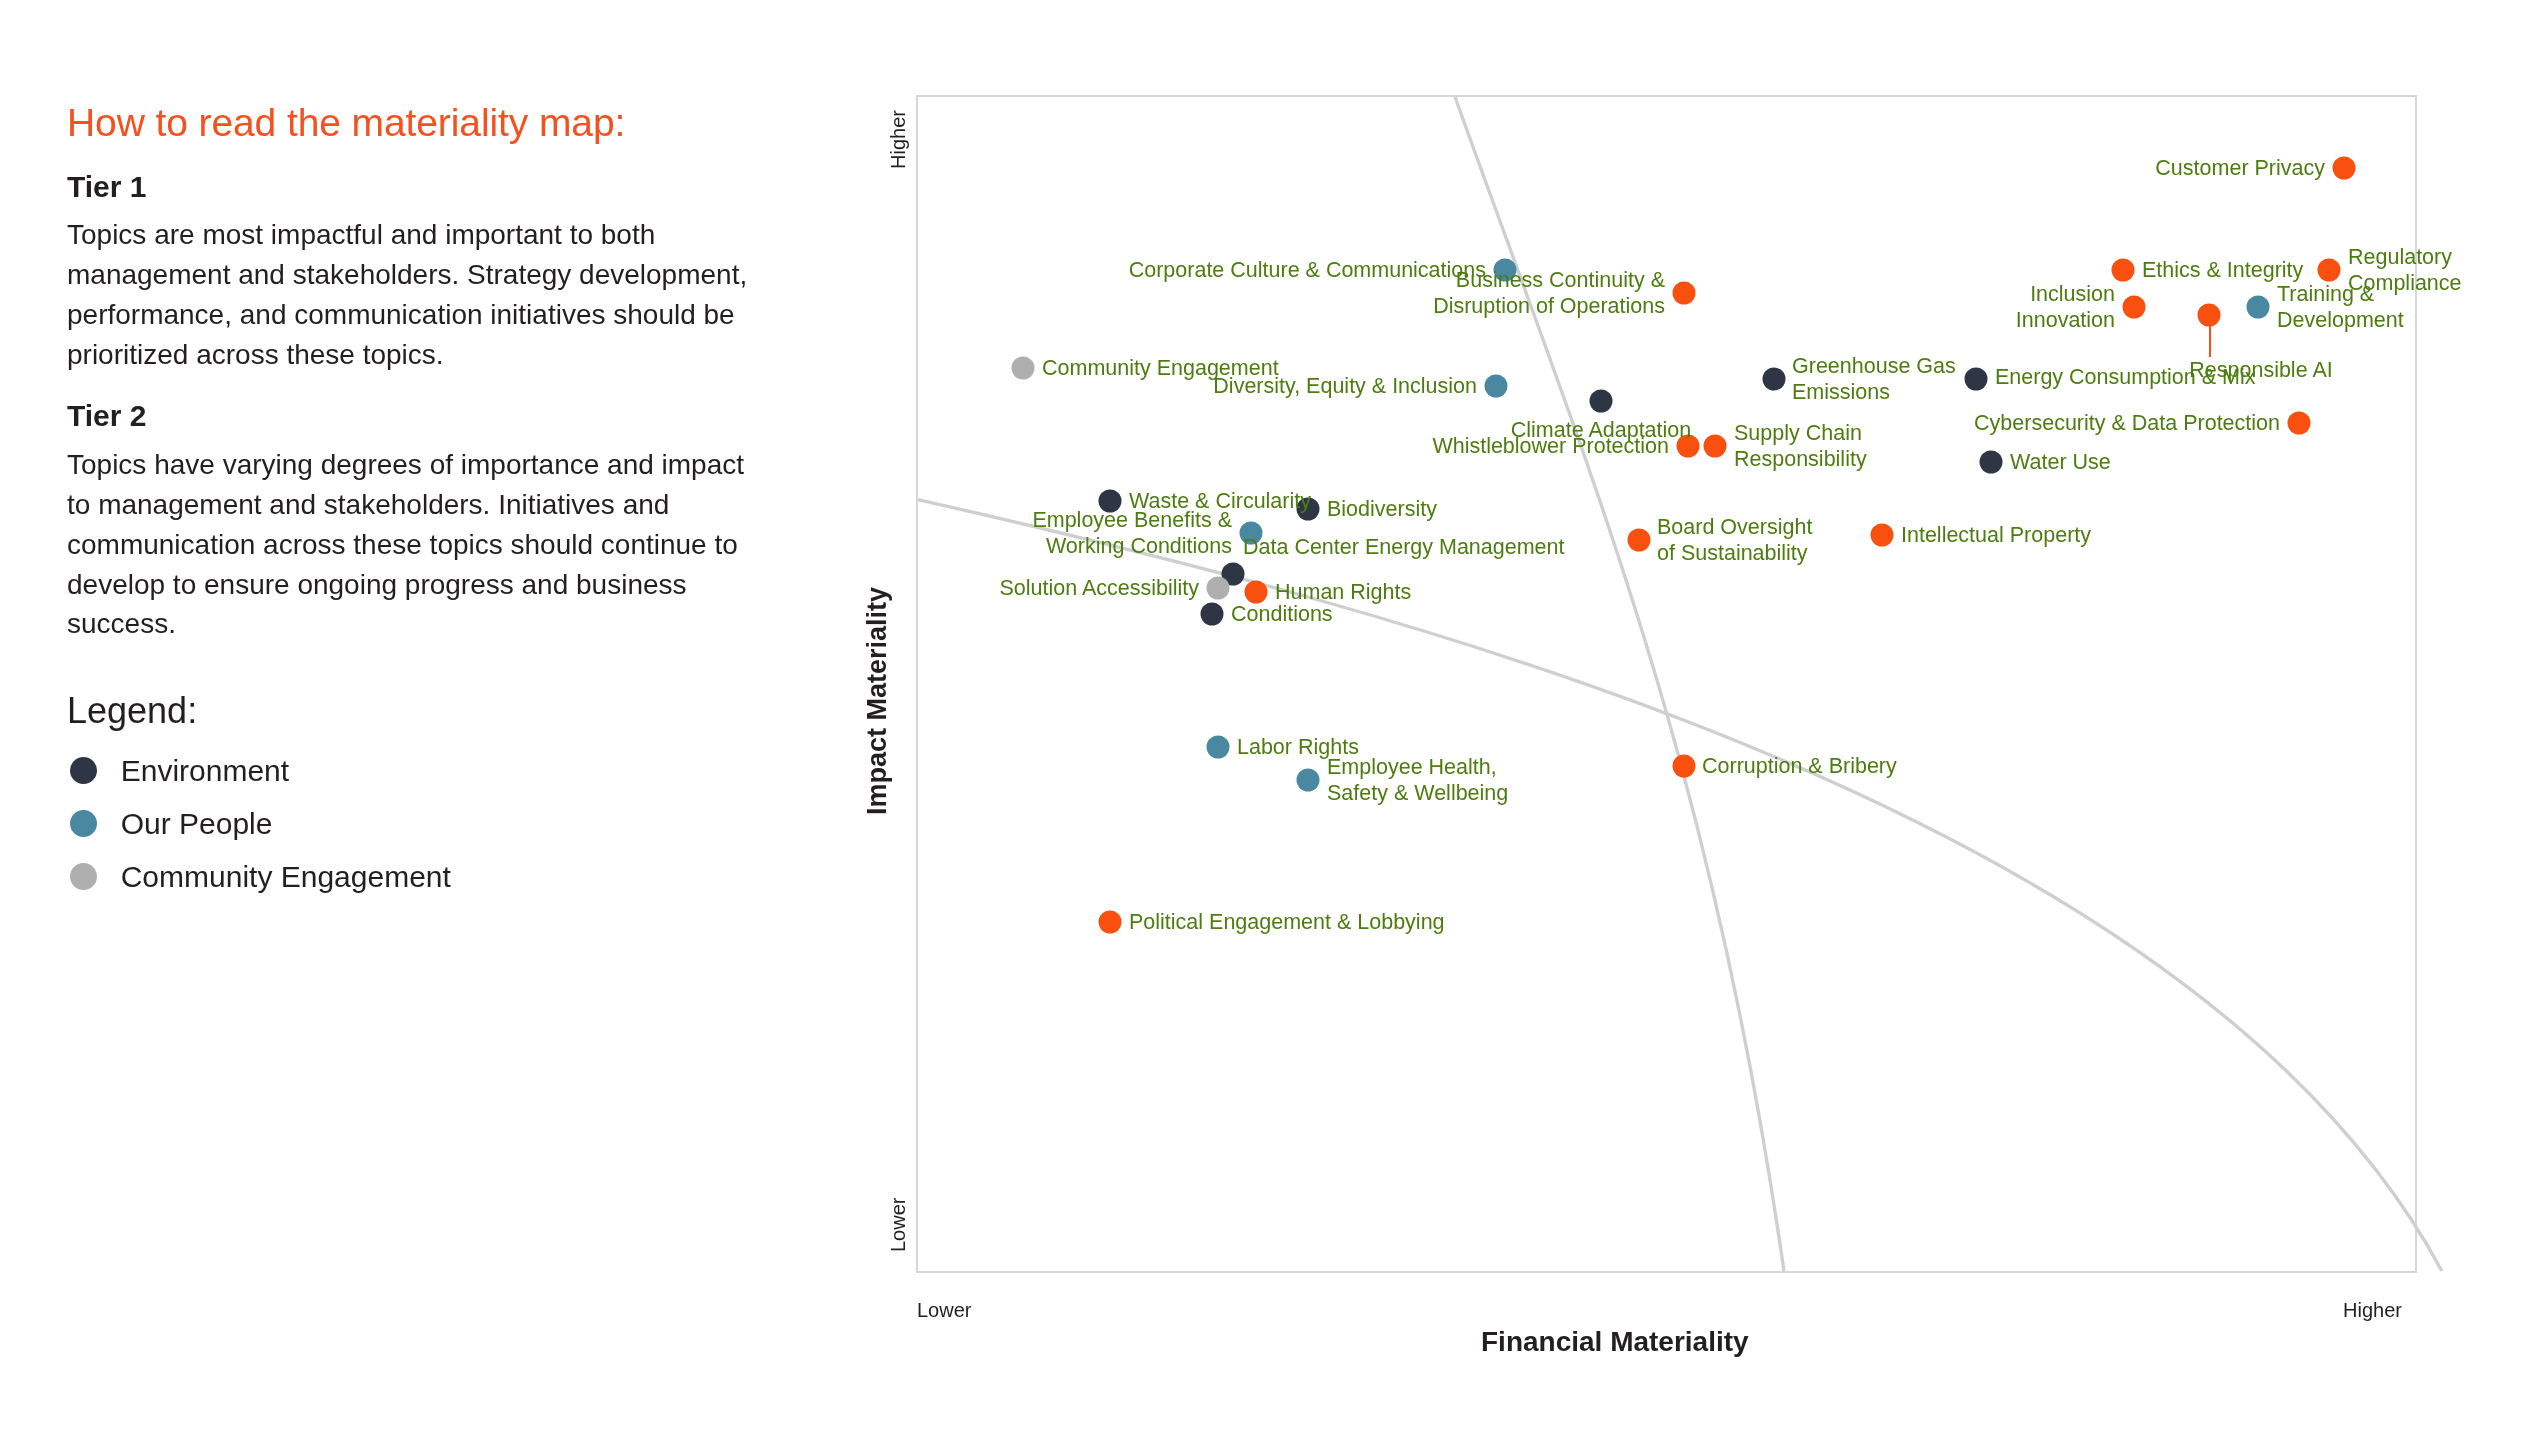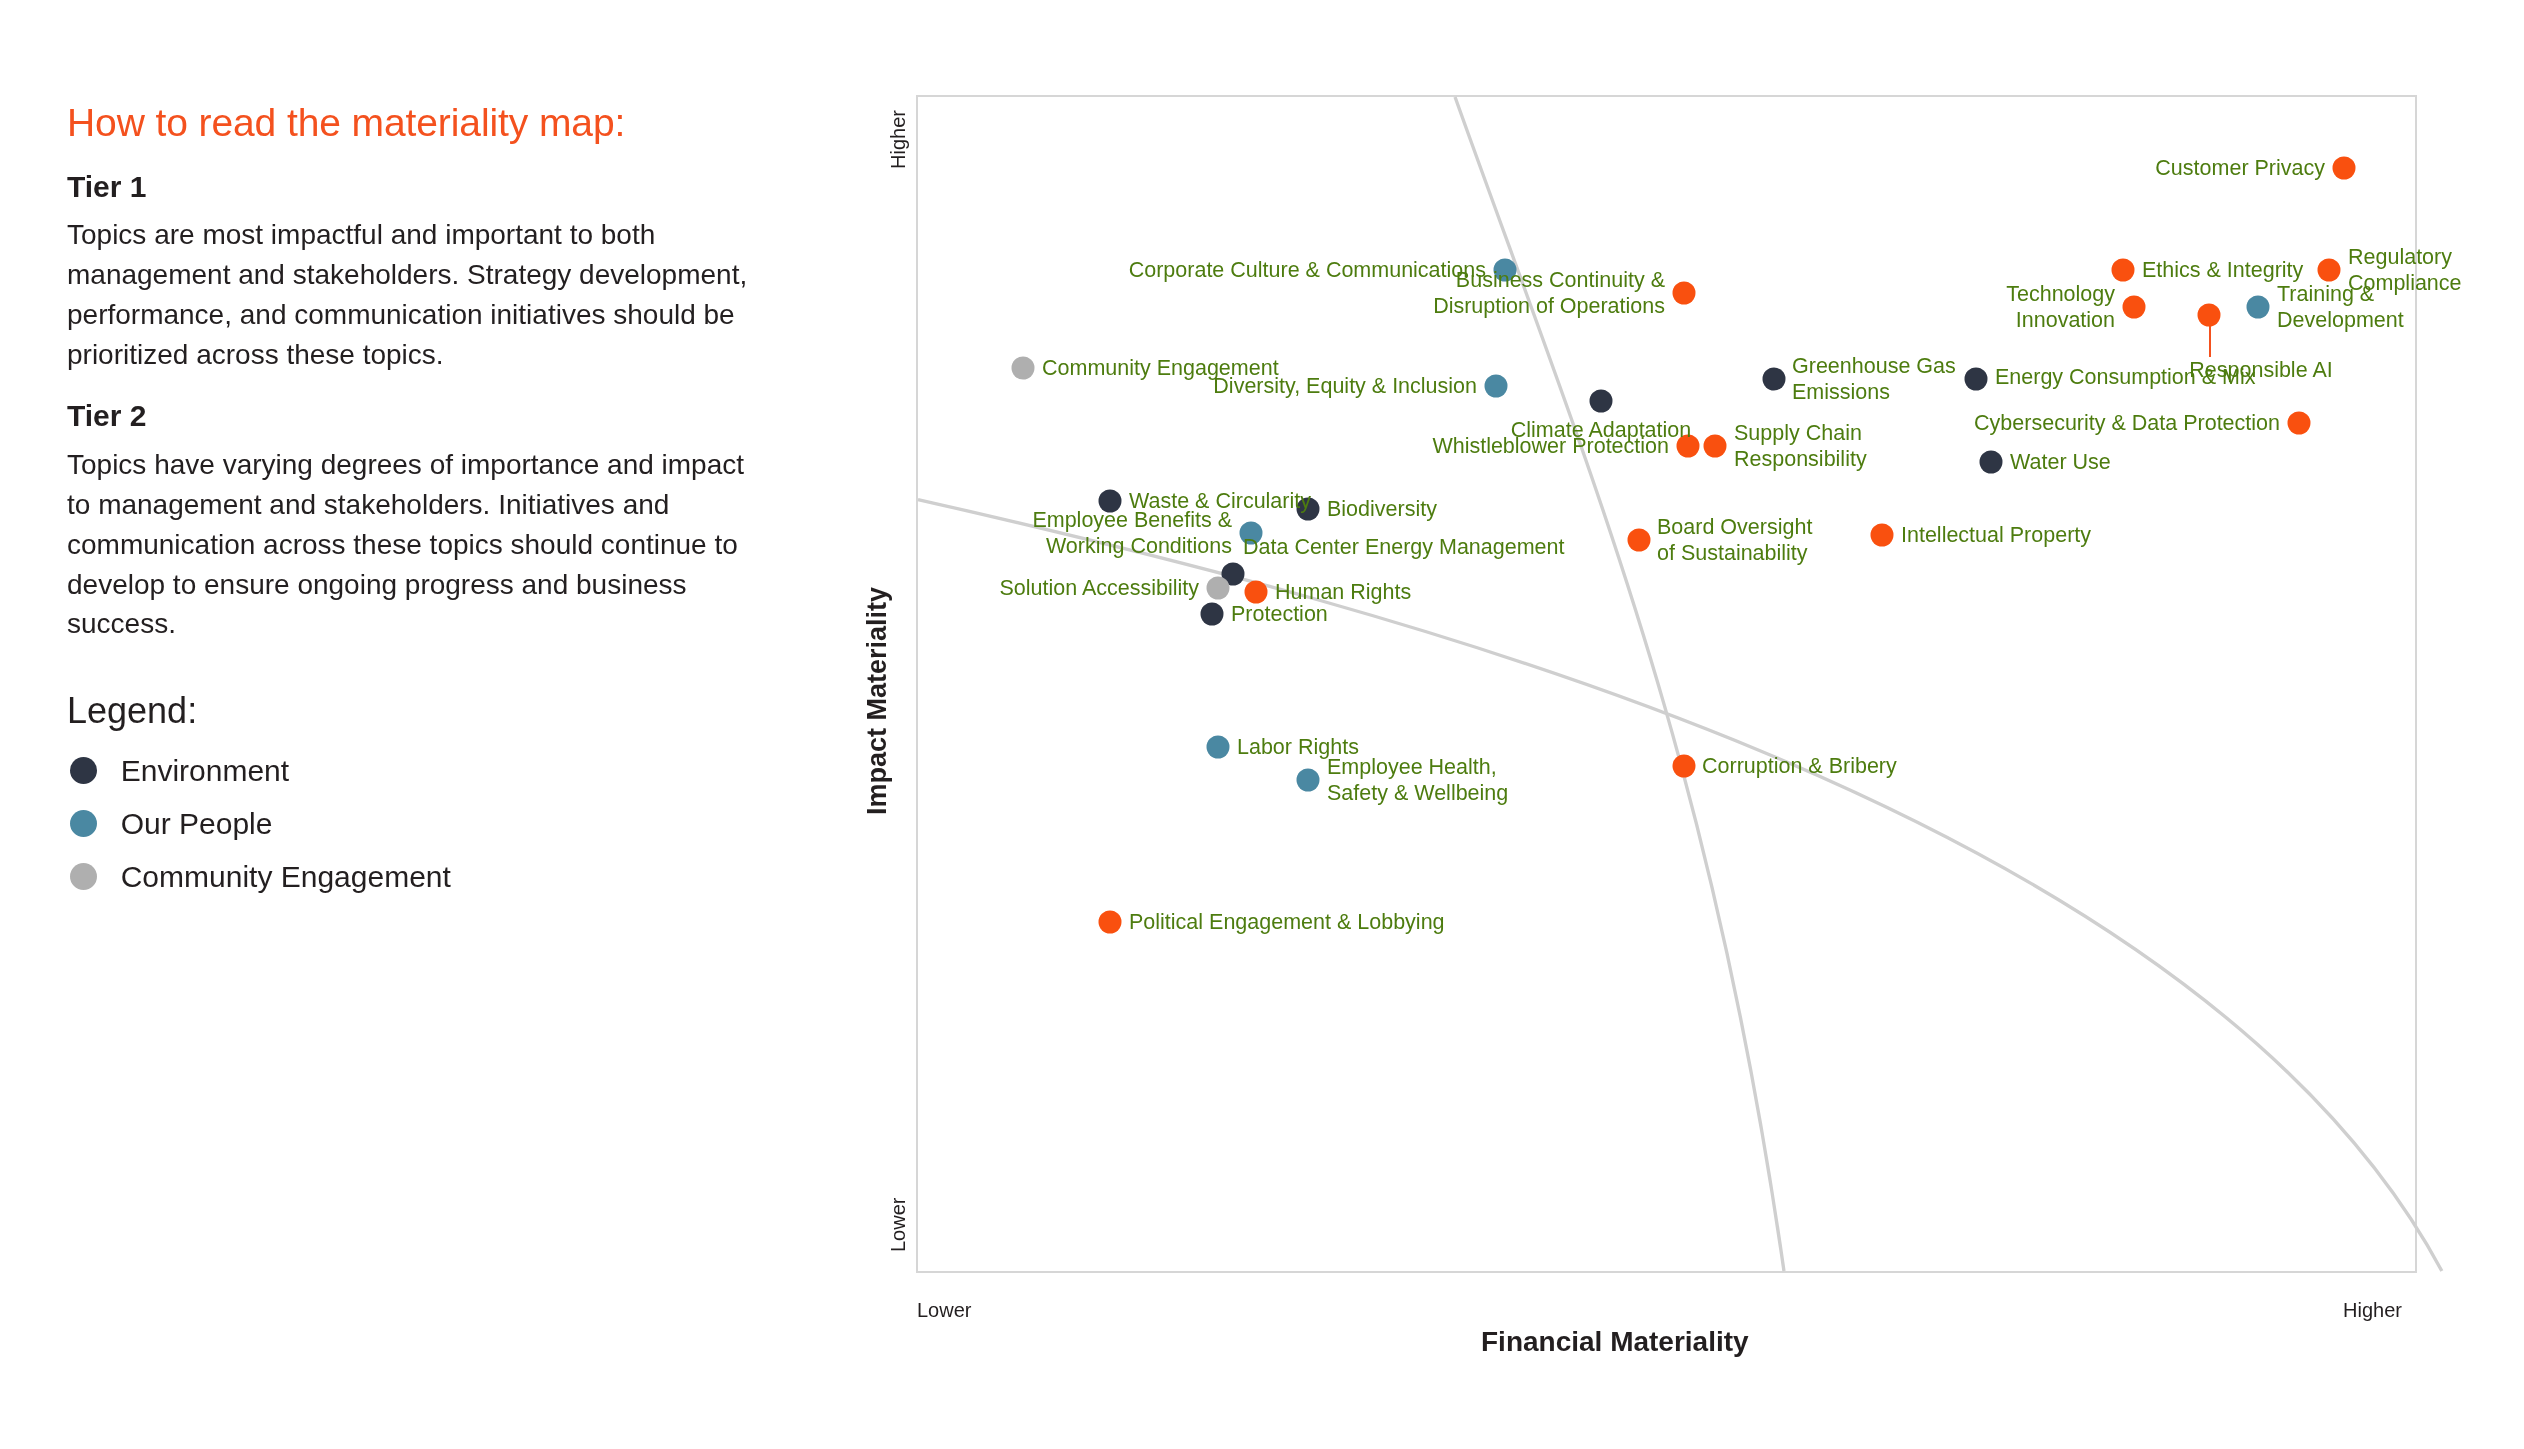--- a/index.html
+++ b/index.html
@@ -198,21 +198,21 @@
     </svg>
     <div id="points-layer">
         <div class="pt" style="left: 1426px; top: 71px; background: rgb(249, 80, 15);"></div>
         <div class="pt-label lab-left" style="left: 1407px; top: 71px;">Customer Privacy</div>
         <div class="pt" style="left: 1205px; top: 173px; background: rgb(249, 80, 15);"></div>
         <div class="pt-label lab-right" style="left: 1224px; top: 173px;">Ethics &amp; Integrity</div>
         <div class="pt" style="left: 1411px; top: 173px; background: rgb(249, 80, 15);"></div>
         <div class="pt-label lab-right" style="left: 1430px; top: 173px;">Regulatory
 Compliance</div>
         <div class="pt" style="left: 1216px; top: 210px; background: rgb(249, 80, 15);"></div>
-        <div class="pt-label lab-left" style="left: 1197px; top: 210px;">Technology
+        <div class="pt-label lab-left" style="left: 1197px; top: 210px;">Inclusion
 Innovation</div>
         <div class="pt" style="left: 1340px; top: 210px; background: rgb(74, 136, 162);"></div>
         <div class="pt-label lab-right" style="left: 1359px; top: 210px;">Training &amp;
 Development</div>
         <div class="pt" style="left: 1291px; top: 218px; background: rgb(249, 80, 15);"></div>
         <div class="leader" style="left: 1291px; top: 229px; height: 31px;"></div>
         <div class="pt-label lab-below" style="left: 1343px; top: 260px;">Responsible AI</div>
         <div class="pt" style="left: 587px; top: 173px; background: rgb(74, 136, 162);"></div>
         <div class="pt-label lab-left" style="left: 568px; top: 173px;">Corporate Culture &amp; Communications</div>
         <div class="pt" style="left: 766px; top: 196px; background: rgb(249, 80, 15);"></div>
@@ -250,21 +250,21 @@
 of Sustainability</div>
         <div class="pt" style="left: 964px; top: 438px; background: rgb(249, 80, 15);"></div>
         <div class="pt-label lab-right" style="left: 983px; top: 438px;">Intellectual Property</div>
         <div class="pt" style="left: 315px; top: 477px; background: rgb(46, 53, 68);"></div>
         <div class="pt-label lab-right" style="left: 325px; top: 450px;">Data Center Energy Management</div>
         <div class="pt" style="left: 300px; top: 491px; background: rgb(175, 175, 175);"></div>
         <div class="pt-label lab-left" style="left: 281px; top: 491px;">Solution Accessibility</div>
         <div class="pt" style="left: 338px; top: 495px; background: rgb(249, 80, 15);"></div>
         <div class="pt-label lab-right" style="left: 357px; top: 495px;">Human Rights</div>
         <div class="pt" style="left: 294px; top: 517px; background: rgb(46, 53, 68);"></div>
-        <div class="pt-label lab-right" style="left: 313px; top: 517px;">Protection</div>
+        <div class="pt-label lab-right" style="left: 313px; top: 517px;">Conditions</div>
         <div class="pt" style="left: 300px; top: 650px; background: rgb(74, 136, 162);"></div>
         <div class="pt-label lab-right" style="left: 319px; top: 650px;">Labor Rights</div>
         <div class="pt" style="left: 766px; top: 669px; background: rgb(249, 80, 15);"></div>
         <div class="pt-label lab-right" style="left: 784px; top: 669px;">Corruption &amp; Bribery</div>
         <div class="pt" style="left: 390px; top: 683px; background: rgb(74, 136, 162);"></div>
         <div class="pt-label lab-right" style="left: 409px; top: 683px;">Employee Health,
 Safety &amp; Wellbeing</div>
         <div class="pt" style="left: 192px; top: 825px; background: rgb(249, 80, 15);"></div>
         <div class="pt-label lab-right" style="left: 211px; top: 825px;">Political Engagement &amp; Lobbying</div>
       </div>

